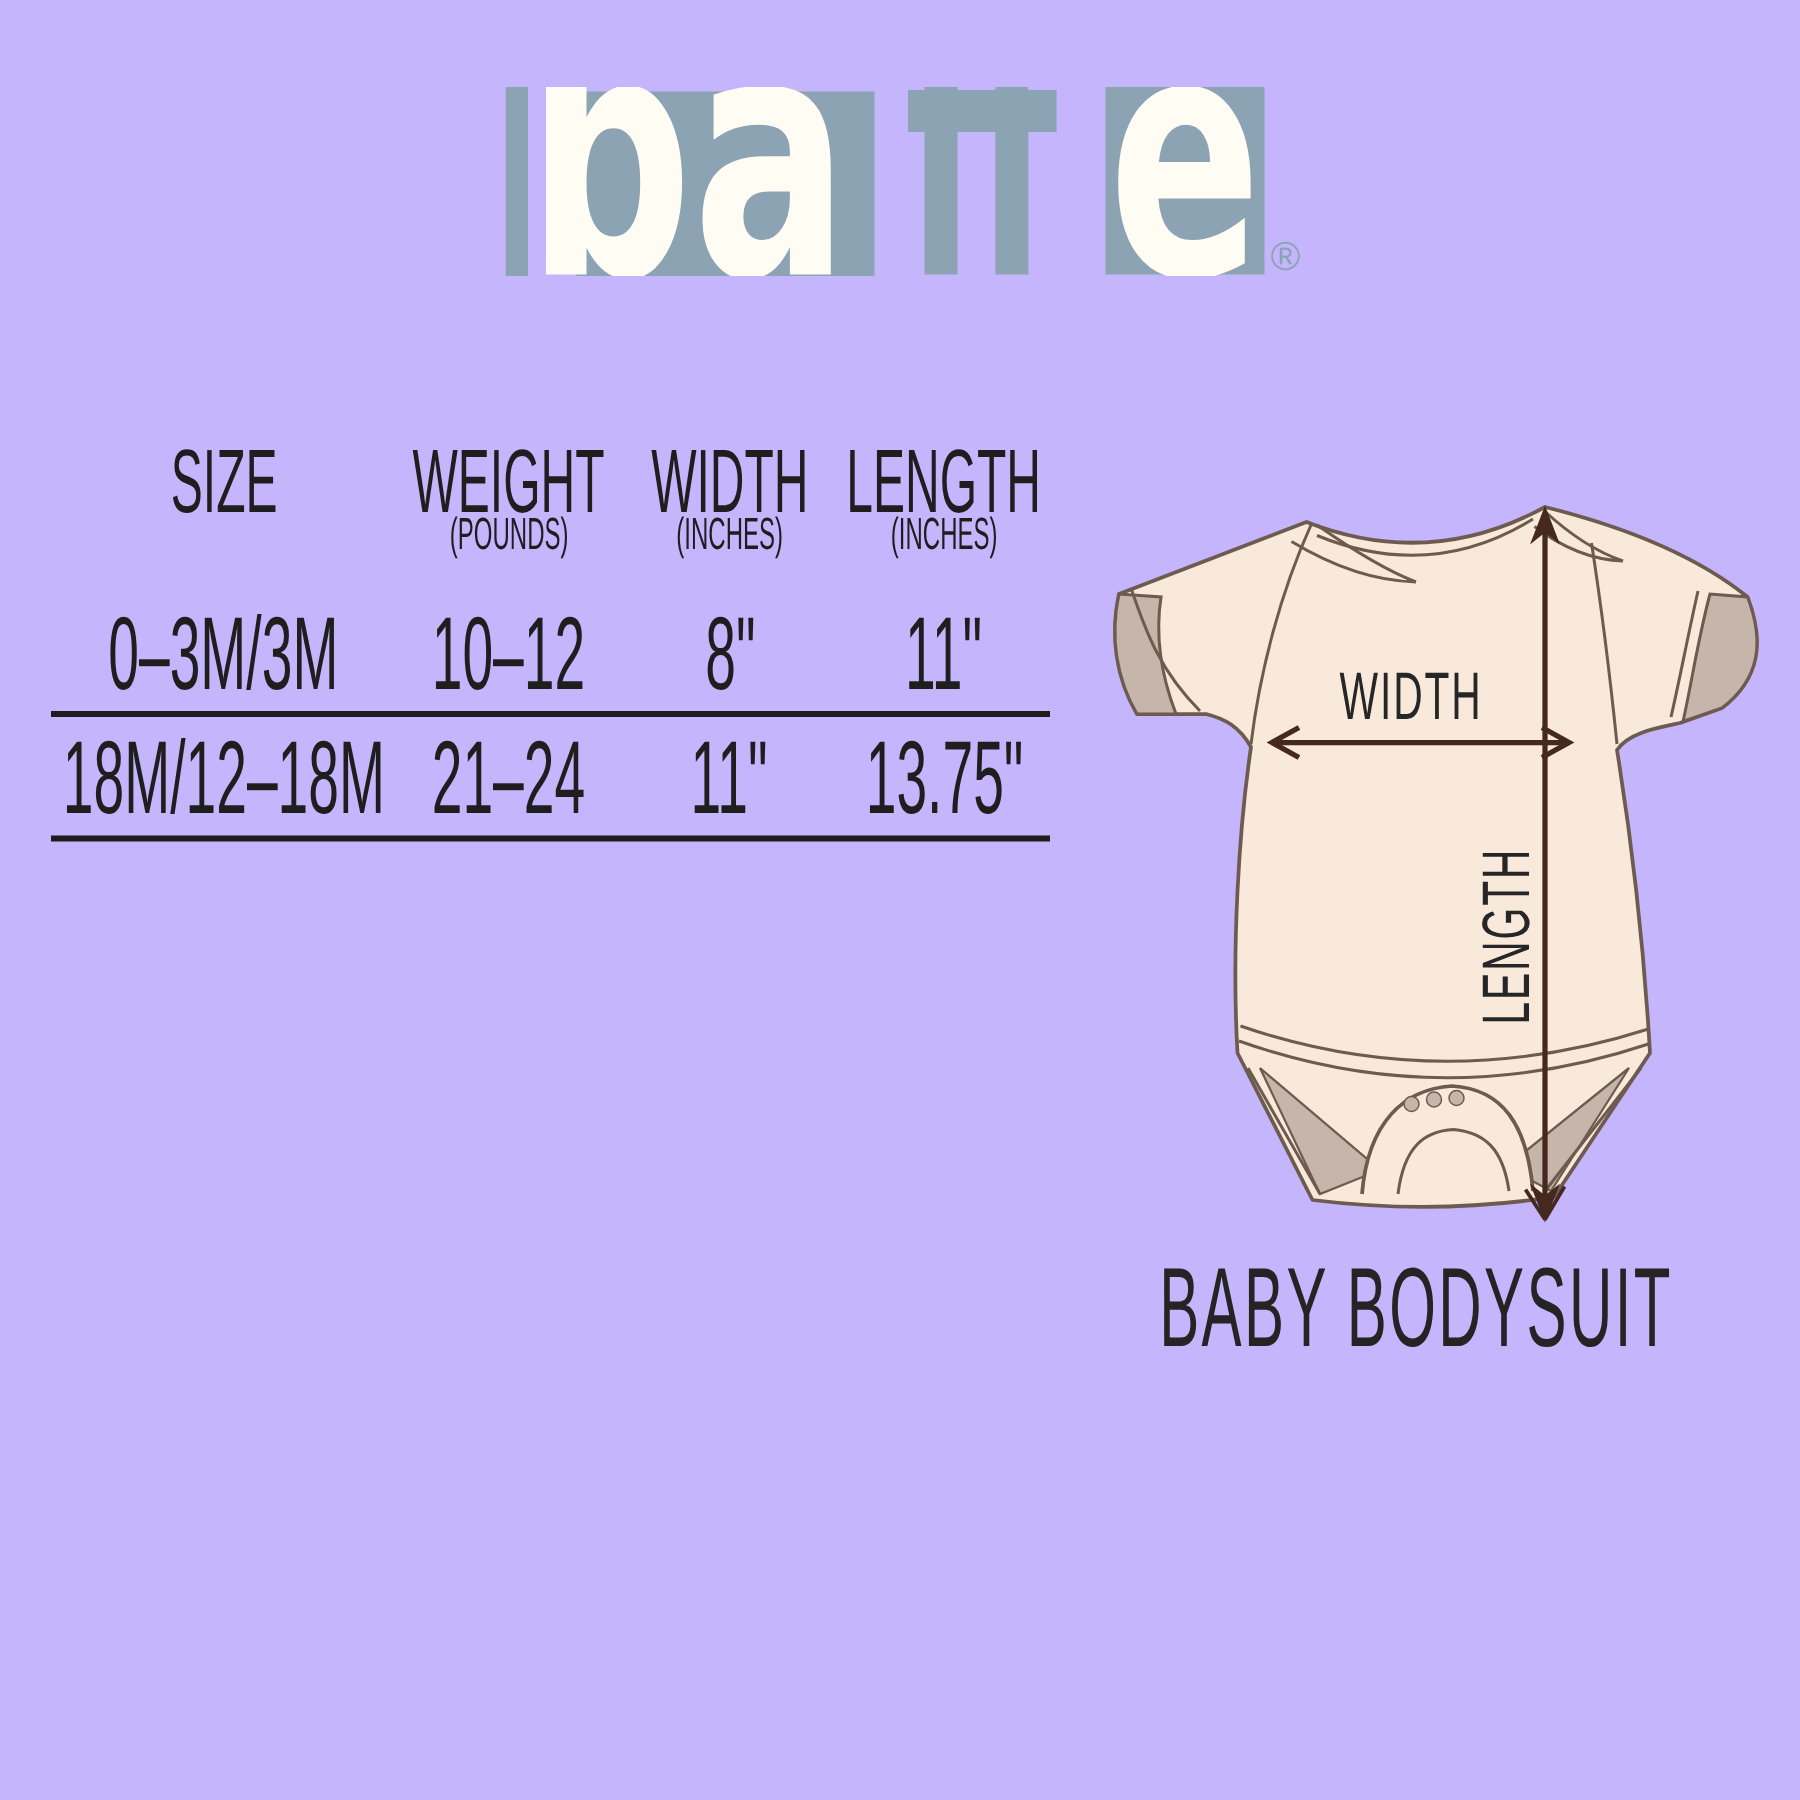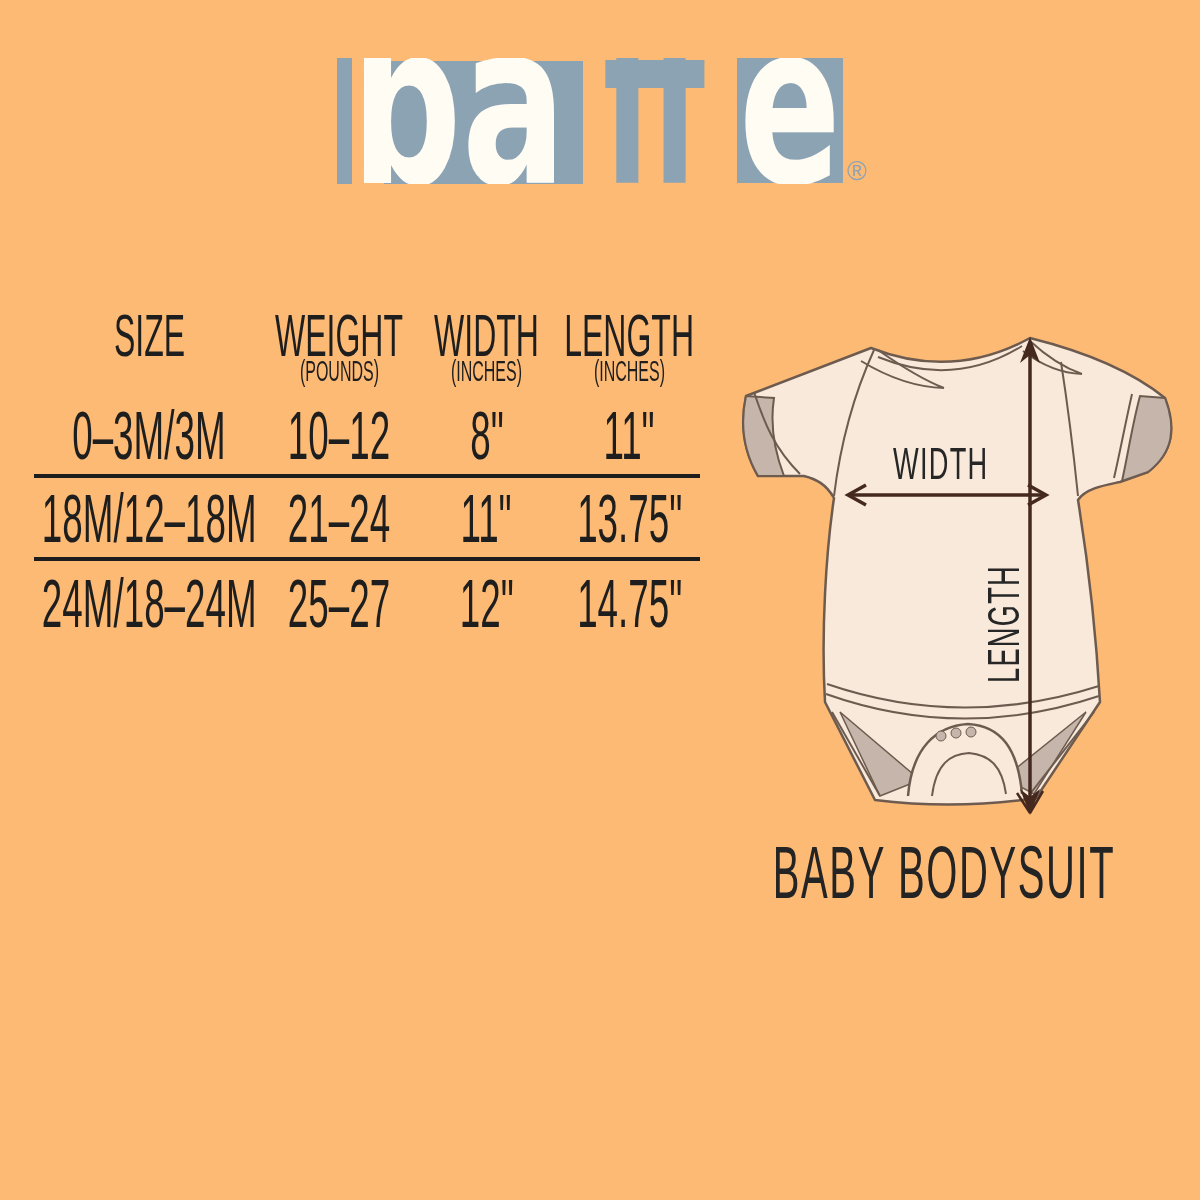--- a/index.html
+++ b/index.html
@@ -1,18 +1,18 @@
 <!DOCTYPE html>
 <html><head>
 <meta charset="utf-8">
 <style>
   html,body{margin:0;padding:0;}
   .stage{
     position:relative;width:1200px;height:1200px;overflow:hidden;
-    background:#fdba74;
+    background:#c4b5fd;
     font-family:"Liberation Sans",sans-serif;
     color:#1E1E1E;
   }
   
   .hand{
     display:inline-block;
     transform:scale(0.8,1.5);
     transform-origin:center center;
     white-space:nowrap;
     letter-spacing:0px;
@@ -20,21 +20,21 @@
   .logo{position:absolute;left:337px;top:58px;width:530px;height:126px;overflow:hidden;}
   .suit{position:absolute;left:728px;top:332px;width:462px;height:500px;}
   .size-table{position:absolute;left:34px;top:300px;width:666px;}
   .t-row{
     display:grid;
     grid-template-columns:230px 150px 145px 141px;
     align-items:center;justify-items:center;
     height:83px;box-sizing:border-box;
   }
   .t-head{height:95px;}
-  .t-head .cell{display:flex;flex-direction:column;align-items:center;justify-content:center;height:100%;}
+  .t-head .cell{display:flex;flex-direction:column;align-items:center;justify-content:flex-start;height:100%;}
   .t-row.sep{border-bottom:4px solid #1D1D1D;}
   .h-label{font-size:40px;}
   .h-sub{font-size:20px;min-height:24px;line-height:24px;margin-top:0px;}
   .cell-val{font-size:46px;}
   .caption{
     position:absolute;left:730px;top:836px;width:460px;
     text-align:left;color:#242424;
   }
   .caption .line{display:block;height:72px;line-height:72px;}
   .caption .hand{font-size:50px;letter-spacing:2px;}
@@ -81,26 +81,20 @@
       <span class="hand cell-val">10–12</span>
       <span class="hand cell-val">8"</span>
       <span class="hand cell-val">11"</span>
     </div>
     <div class="t-row sep">
       <span class="hand cell-val">18M/12–18M</span>
       <span class="hand cell-val">21–24</span>
       <span class="hand cell-val">11"</span>
       <span class="hand cell-val">13.75"</span>
     </div>
-    <div class="t-row">
-      <span class="hand cell-val">24M/18–24M</span>
-      <span class="hand cell-val">25–27</span>
-      <span class="hand cell-val">12"</span>
-      <span class="hand cell-val">14.75"</span>
-    </div>
   </div>
 
   <svg class="suit" viewBox="0 0 462 500" aria-hidden="true">
 
     <path d="M143,16 Q225,48 302,6 Q390,28 437,66 C448,95 446,120 420,140 L392,150 C378,153 358,156 350,168
          C360,230 368,300 372,370 L308,466 Q228,478 147,468 L97,370 C93,300 98,220 106,166
          C98,152 88,147 76,144 L30,144 C16,120 12,92 18,64 Z" fill="#F8E9DB" stroke="#6E5B4F" stroke-width="2.5" stroke-linejoin="round"></path>
 
     <path d="M18,64 C12,92 16,120 30,144 L56,144 C46,118 42,92 46,66 Z" fill="#C5B5AB" stroke="#6E5B4F" stroke-width="2"></path>
     <path d="M437,66 C448,95 446,120 420,140 L394,149 C400,122 404,94 412,64 Z" fill="#C5B5AB" stroke="#6E5B4F" stroke-width="2"></path>

